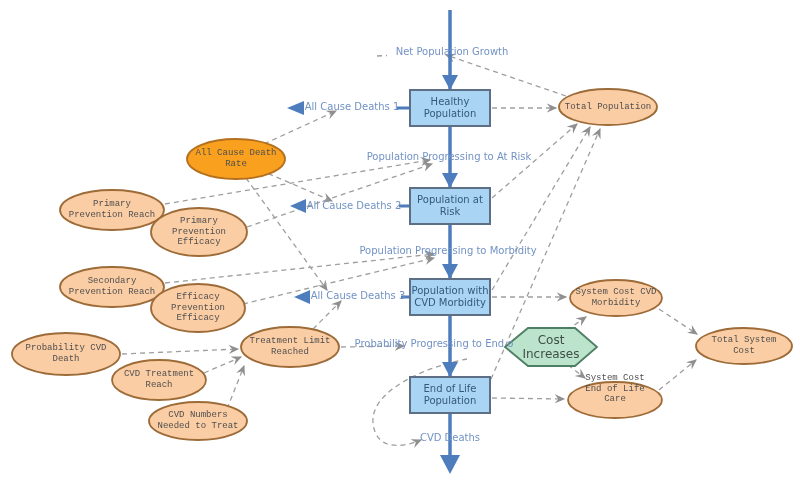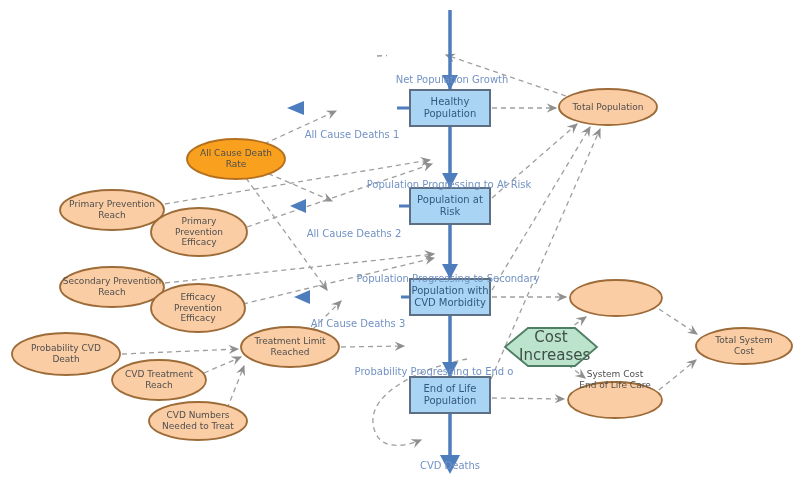--- a/index.html
+++ b/index.html
@@ -6,23 +6,23 @@
   .stage{
     position:relative;width:800px;height:484px;background:#ffffff;
     font-family:"DejaVu Sans","Liberation Sans",sans-serif;overflow:hidden;
   }
   .stage svg{position:absolute;left:0;top:0;}
   .lbl{
     position:absolute;transform:translate(-50%,-50%);
     text-align:center;line-height:1.18;pointer-events:none;
   }
   .stock-lbl{color:#33587D;font-size:10px;}
-  .aux-lbl{color:#4F4F4F;font-size:9px;}
-  .hex-lbl{color:#3F4F46;font-size:15px;}
-  .flow-lbl{color:#7292C4;font-size:10px;white-space:nowrap;margin-top:28px;}
+  .aux-lbl{color:#4F4F4F;font-size:9px;font-family:Liberation Mono, monospace;}
+  .hex-lbl{color:#3F4F46;font-size:12px;}
+  .flow-lbl{color:#7292C4;font-size:10px;white-space:nowrap;}
 </style>
 </head>
 <body>
 
 <div class="stage">
 
 <svg width="800" height="484" viewBox="0 0 800 484">
   <defs>
     <marker id="arrG" viewBox="0 0 10 8" refX="8" refY="4" markerWidth="9" markerHeight="8" orient="auto-start-reverse">
       <path d="M0,0 L9,4 L0,8 L3.2,4 Z" fill="#8f8f8f"></path>
@@ -104,26 +104,27 @@
 <div class="lbl aux-lbl" style="left:236px;top:159px;width:82px">All Cause Death Rate</div>
 <div class="lbl aux-lbl" style="left:112px;top:210px;width:96px">Primary Prevention Reach</div>
 <div class="lbl aux-lbl" style="left:199px;top:232px;width:66px">Primary Prevention Efficacy</div>
 <div class="lbl aux-lbl" style="left:112px;top:287px;width:102px">Secondary Prevention Reach</div>
 <div class="lbl aux-lbl" style="left:198px;top:308px;width:70px">Efficacy Prevention Efficacy</div>
 <div class="lbl aux-lbl" style="left:66px;top:354px;width:92px">Probability CVD Death</div>
 <div class="lbl aux-lbl" style="left:159px;top:380px;width:86px">CVD Treatment Reach</div>
 <div class="lbl aux-lbl" style="left:198px;top:421px;width:96px">CVD Numbers Needed to Treat</div>
 <div class="lbl aux-lbl" style="left:290px;top:347px;width:94px">Treatment Limit Reached</div>
 <div class="lbl aux-lbl" style="left:608px;top:107px;width:96px">Total Population</div>
-<div class="lbl aux-lbl" style="left:615px;top:380px;width:72px">System Cost End of Life Care</div>
+<div class="lbl aux-lbl" style="left:616px;top:298px;width:92px">System Cost CVD Morbidity</div>
+<div class="lbl aux-lbl" style="left:615px;top:389px;width:72px">System Cost End of Life Care</div>
 <div class="lbl aux-lbl" style="left:744px;top:346px;width:80px">Total System Cost</div>
 <div class="lbl hex-lbl" style="left:551px;top:347px;width:64px">Cost Increases</div>
 
 <div class="lbl flow-lbl" style="left:452px;top:52px">Net Population Growth</div>
 <div class="lbl flow-lbl" style="left:352px;top:107px">All Cause Deaths 1</div>
 <div class="lbl flow-lbl" style="left:354px;top:206px">All Cause Deaths 2</div>
 <div class="lbl flow-lbl" style="left:358px;top:296px">All Cause Deaths 3</div>
 <div class="lbl flow-lbl" style="left:449px;top:157px">Population Progressing to At Risk</div>
-<div class="lbl flow-lbl" style="left:448px;top:251px">Population Progressing to Secondary</div>
+<div class="lbl flow-lbl" style="left:448px;top:251px">Population Progressing to Morbidity</div>
 <div class="lbl flow-lbl" style="left:434px;top:344px">Probability Progressing to End o</div>
 <div class="lbl flow-lbl" style="left:450px;top:438px">CVD Deaths</div>
 
 </div>
 
 </body></html>

